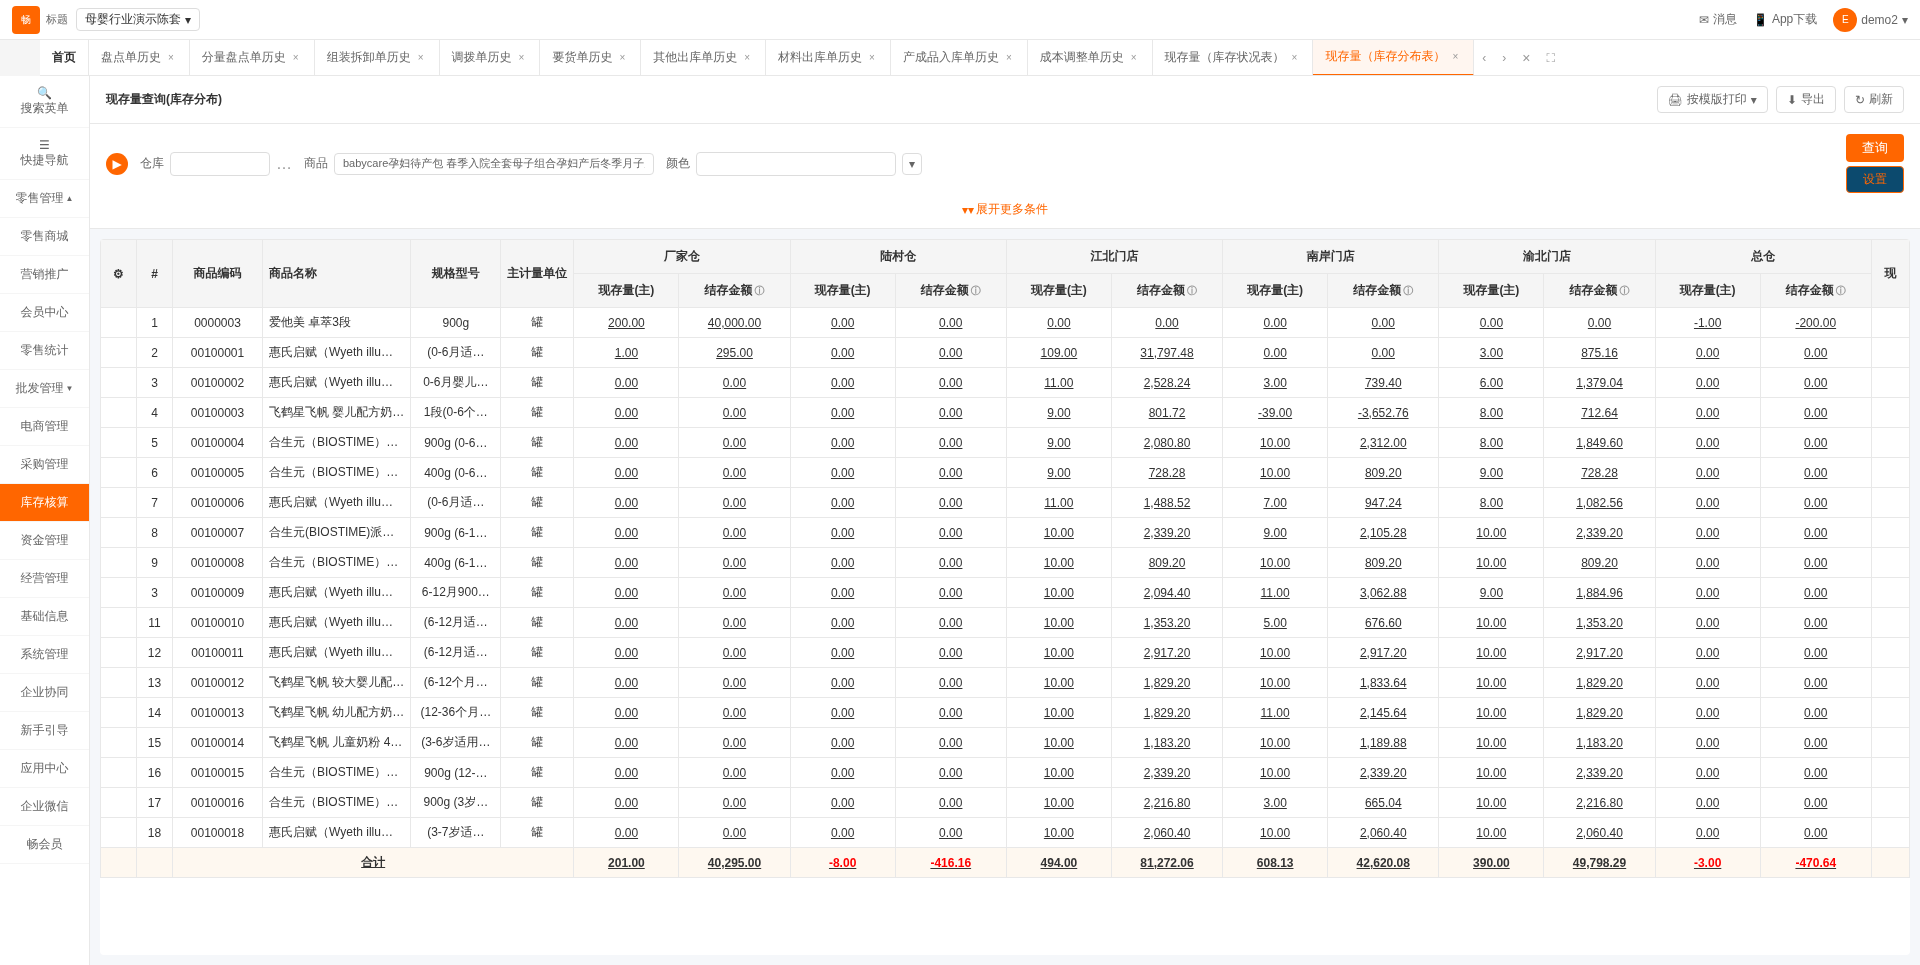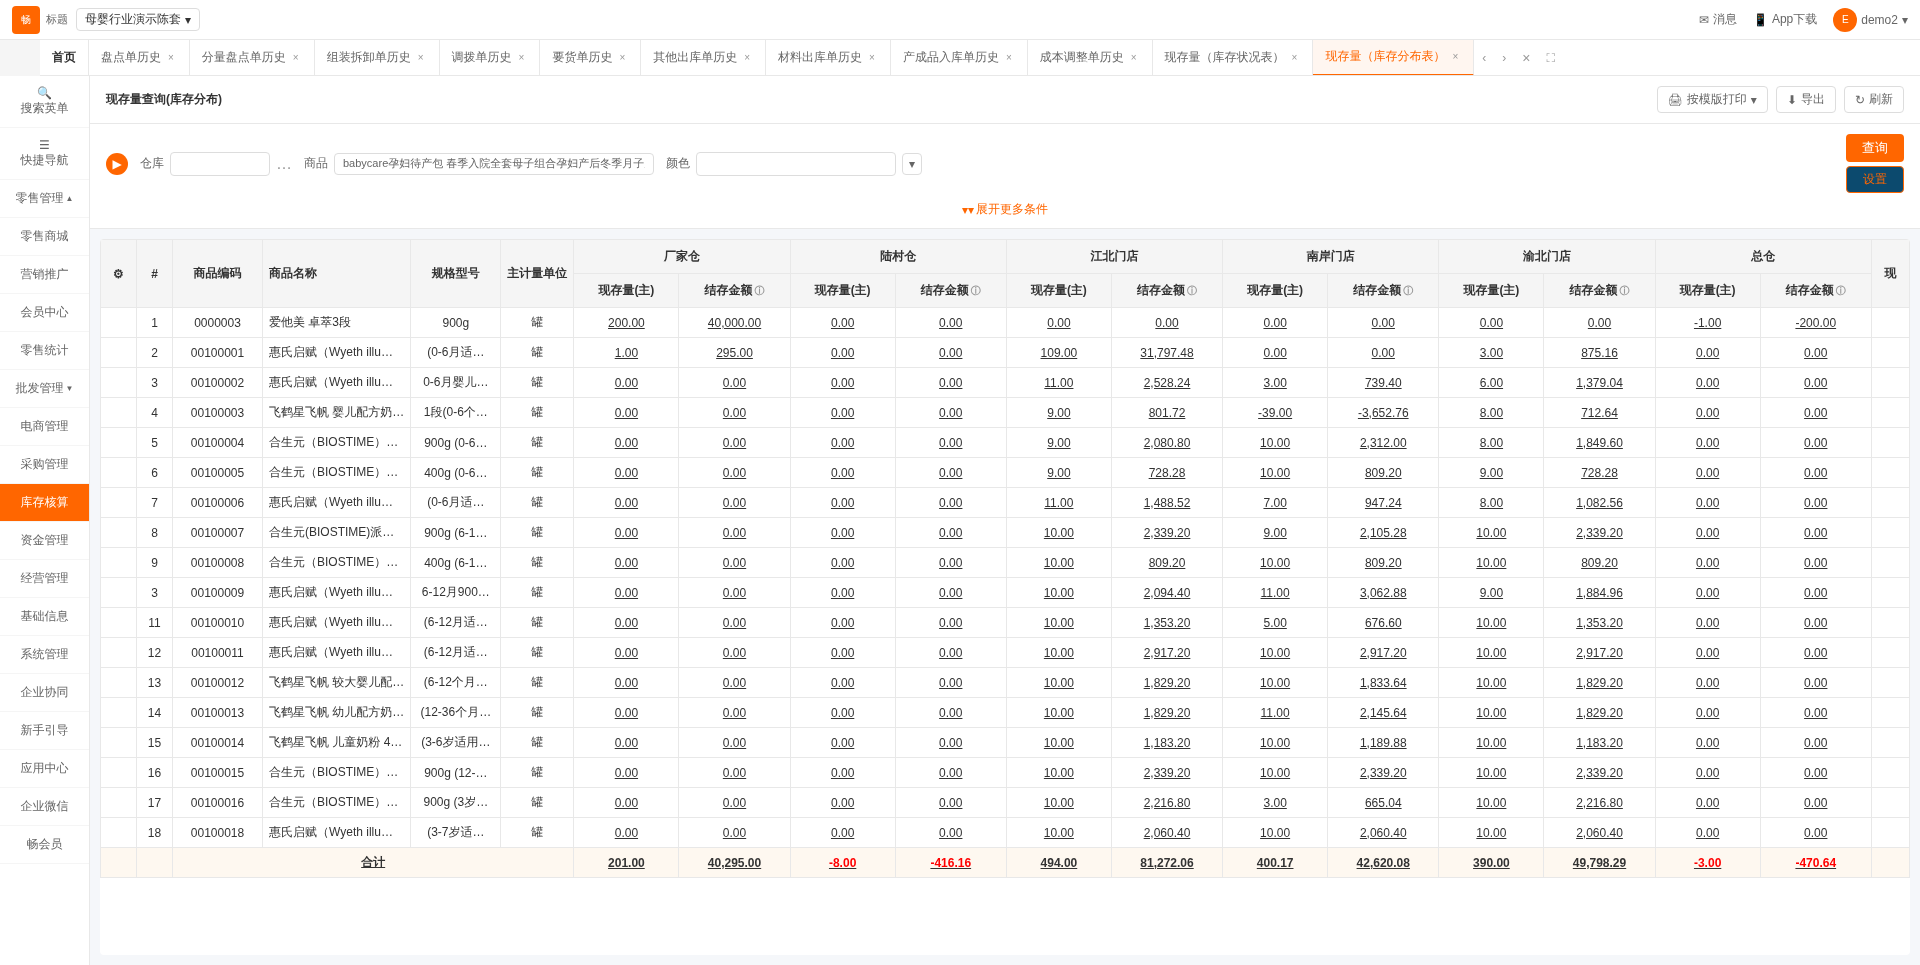--- a/index.html
+++ b/index.html
@@ -703,21 +703,21 @@
               <tr style="background: #c2410c; font-weight: bold; text-decoration: underline;">
                 <td></td>
                 <td></td>
                 <td colspan="4">合计</td>
                 <td>201.00</td>
                 <td>40,295.00</td>
                 <td style="color: red;">-8.00</td>
                 <td style="color: red;">-416.16</td>
                 <td>494.00</td>
                 <td>81,272.06</td>
-                <td>400.17</td>
+                <td>608.13</td>
                 <td>42,620.08</td>
                 <td>390.00</td>
                 <td>49,798.29</td>
                 <td style="color: red;">-3.00</td>
                 <td style="color: red;">-470.64</td>
                 <td></td>
               </tr>
             </tbody>
         </table>
       </div>

